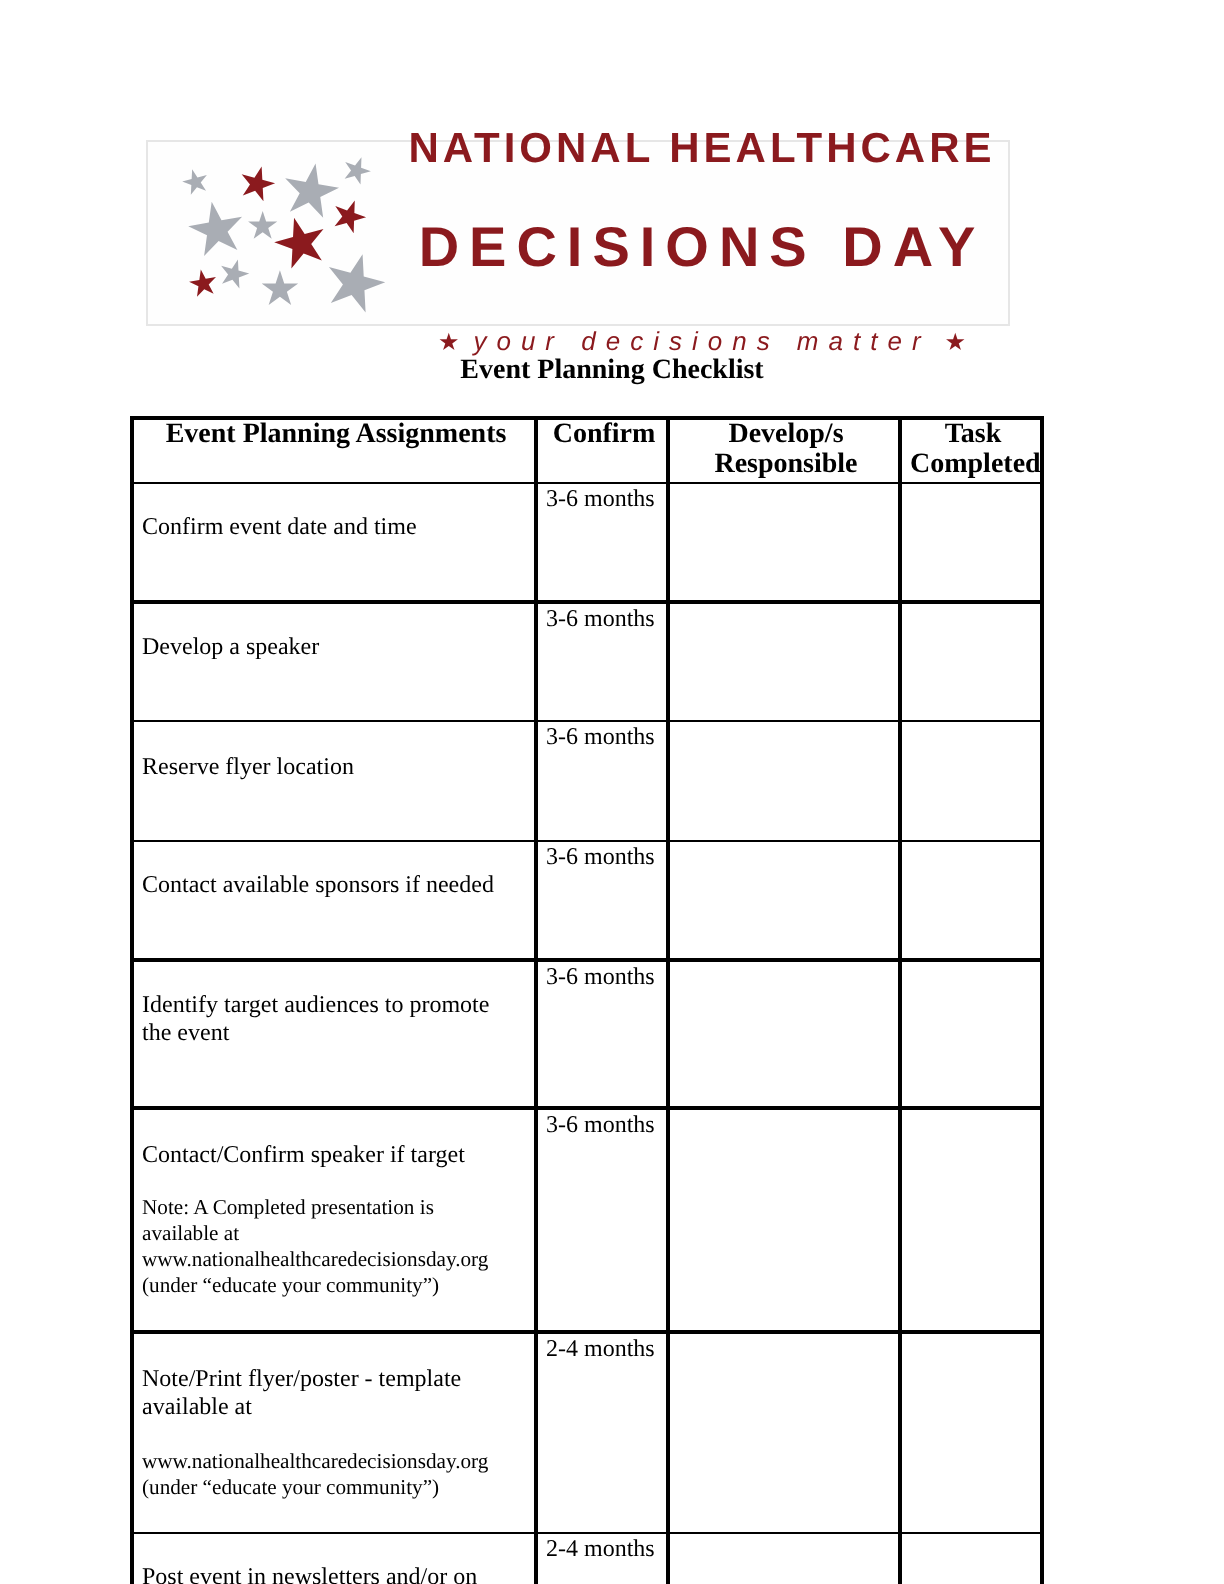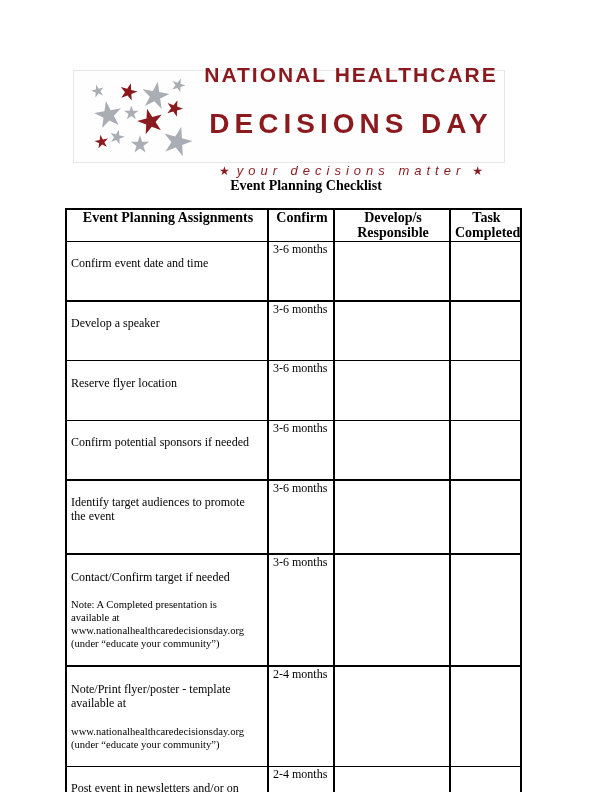--- a/index.html
+++ b/index.html
@@ -158,40 +158,40 @@
     <td class="task-cell">
       <div class="task-main">Reserve flyer location</div>
       
     </td>
     <td class="timeline-cell">3-6 months</td>
     <td></td>
     <td></td>
   </tr>
         <tr>
     <td class="task-cell">
-      <div class="task-main">Confirm potential sponsors if needed</div>
+      <div class="task-main">Contact available sponsors if needed</div>
       
     </td>
     <td class="timeline-cell">3-6 months</td>
     <td></td>
     <td></td>
   </tr>
         <tr>
     <td class="task-cell">
       <div class="task-main">Identify target audiences to promote
 the event</div>
       
     </td>
     <td class="timeline-cell">3-6 months</td>
     <td></td>
     <td></td>
   </tr>
         <tr>
     <td class="task-cell">
-      <div class="task-main">Contact/Confirm target if needed</div>
+      <div class="task-main">Contact/Confirm speaker if target</div>
       <div class="task-note">Note: A Completed presentation is
 available at
 www.nationalhealthcaredecisionsday.org
 (under “educate your community”)</div>
     </td>
     <td class="timeline-cell">3-6 months</td>
     <td></td>
     <td></td>
   </tr>
         <tr>

